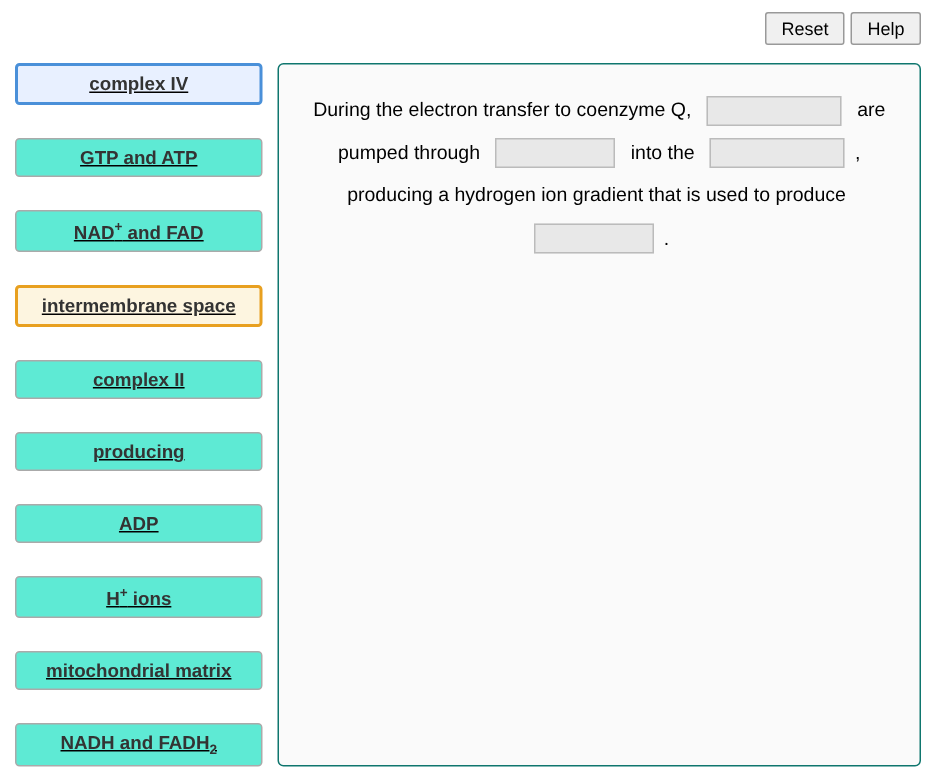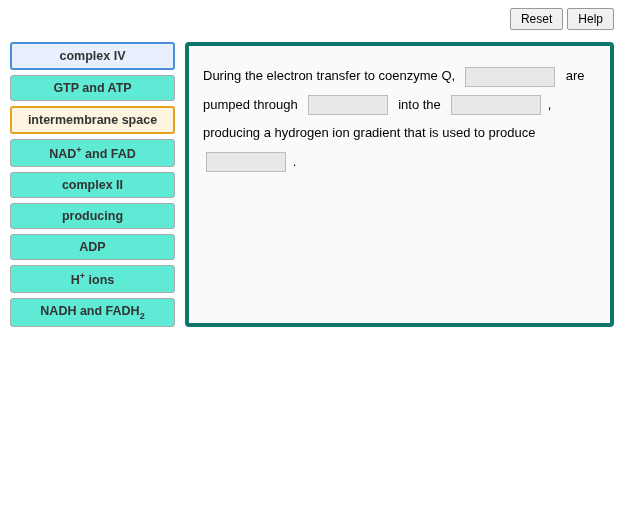--- a/index.html
+++ b/index.html
@@ -33,23 +33,24 @@
     .main-content {
       display: flex;
       flex-direction: row;
       padding: 8px 10px;
       gap: 10px;
     }
 
     .drag-items {
       display: flex;
       flex-direction: column;
-      gap: 5px;
+      gap: 22px;
       width: 165px;
       flex-shrink: 0;
+      text-decoration: underline;
     }
 
     .drag-item {
       border: 1px solid #aaa;
       background: #5eead4;
       padding: 5px 8px;
       text-align: center;
       cursor: grab;
       border-radius: 3px;
       font-size: 12.5px;
@@ -63,25 +64,26 @@
       background: #fdf5e0;
     }
 
     .drag-item.selected {
       border: 2px solid #4a90d9;
       background: #e8f0ff;
     }
 
     .drop-area {
       flex: 1;
-      border: 4px solid #0f766e;
+      border: 1px solid #0f766e;
       border-radius: 4px;
       padding: 16px 14px;
       background: #fafafa;
       line-height: 2.2;
+      text-align: center;
     }
 
     .drop-box {
       display: inline-block;
       width: 90px;
       height: 20px;
       border: 1px solid #bbb;
       background: #e8e8e8;
       vertical-align: middle;
       margin: 0 3px;
@@ -105,26 +107,27 @@
   <button>Reset</button>
   <button>Help</button>
 </div>
 
 <div class="main-content">
 
   <div class="drag-items">
 
     <div class="drag-item selected">complex IV</div>
     <div class="drag-item">GTP and ATP</div>
+    <div class="drag-item">NAD<sup>+</sup> and FAD</div>
     <div class="drag-item highlighted">intermembrane space</div>
-    <div class="drag-item">NAD<sup>+</sup> and FAD</div>
     <div class="drag-item">complex II</div>
     <div class="drag-item">producing</div>
     <div class="drag-item">ADP</div>
     <div class="drag-item">H<sup>+</sup> ions</div>
+    <div class="drag-item">mitochondrial matrix</div>
     <div class="drag-item">NADH and FADH<sub>2</sub></div>
 
   </div>
 
   <div class="drop-area">
     <span>During the electron transfer to coenzyme Q,&nbsp;</span>
     <span class="drop-box"></span>
     <span>&nbsp;are pumped through&nbsp;</span>
     <span class="drop-box narrow"></span>
     <span>&nbsp;into the&nbsp;</span>

